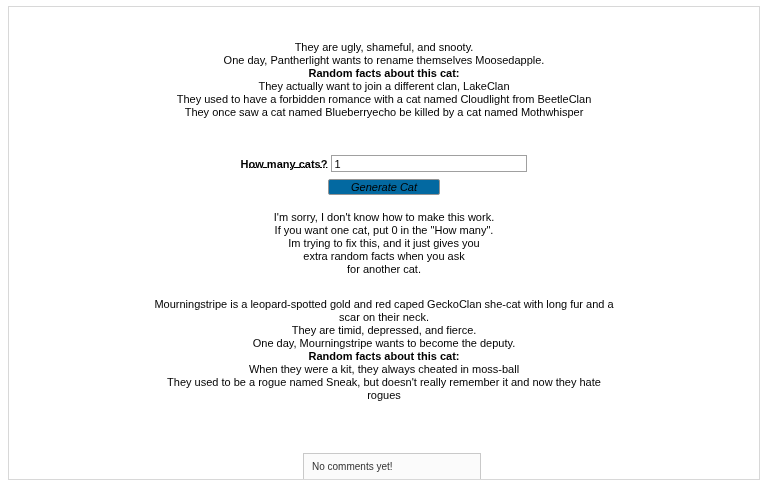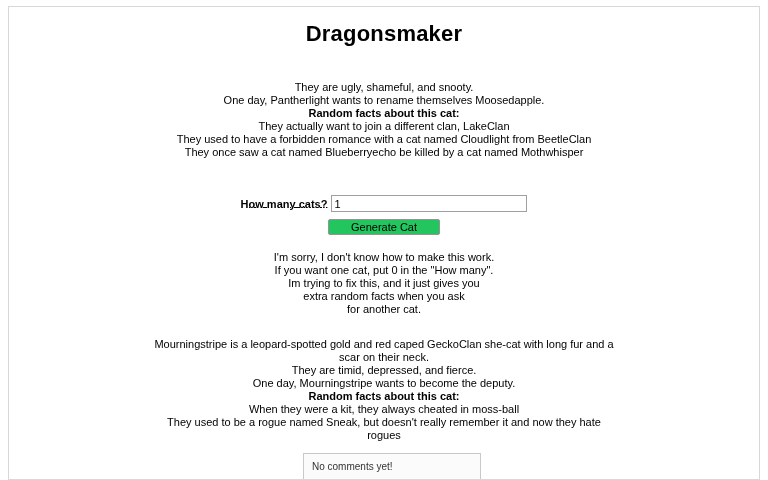--- a/index.html
+++ b/index.html
@@ -79,24 +79,25 @@
   }
   .btn-row {
     text-align: center;
     margin-top: 7px;
   }
   .gen-btn {
     font-family: "Liberation Sans", sans-serif;
     font-size: 11px;
     padding: 1px 22px;
     border: 1px solid #949494;
-    background: #22c55e;
+    background: #0369a1;
     border-radius: 2px;
     color: #000;
     cursor: pointer;
+    font-style: italic;
   }
   .apology {
     margin-top: 16px;
   }
   .second-cat {
     margin-top: 22px;
   }
   .comments-box {
     position: absolute;
     left: 294px;
@@ -112,21 +113,20 @@
     color: #333333;
     padding: 7px 0 0 8px;
   }
 </style>
 </head>
 <body>
 
 <div class="page">
   <div class="frame">
 
-    <h1 class="title">Dragonsmaker</h1>
 
     <div class="block cat-desc">
       <div>They are ugly, shameful, and snooty.</div>
       <div>One day, Pantherlight wants to rename themselves Moosedapple.</div>
       <div class="facts-head">Random facts about this cat:</div>
       <div class="fact-line">They actually want to join a different clan, LakeClan</div>
       <div class="fact-line">They used to have a forbidden romance with a cat named Cloudlight from BeetleClan</div>
       <div class="fact-line">They once saw a cat named Blueberryecho be killed by a cat named Mothwhisper</div>
     </div>
 

